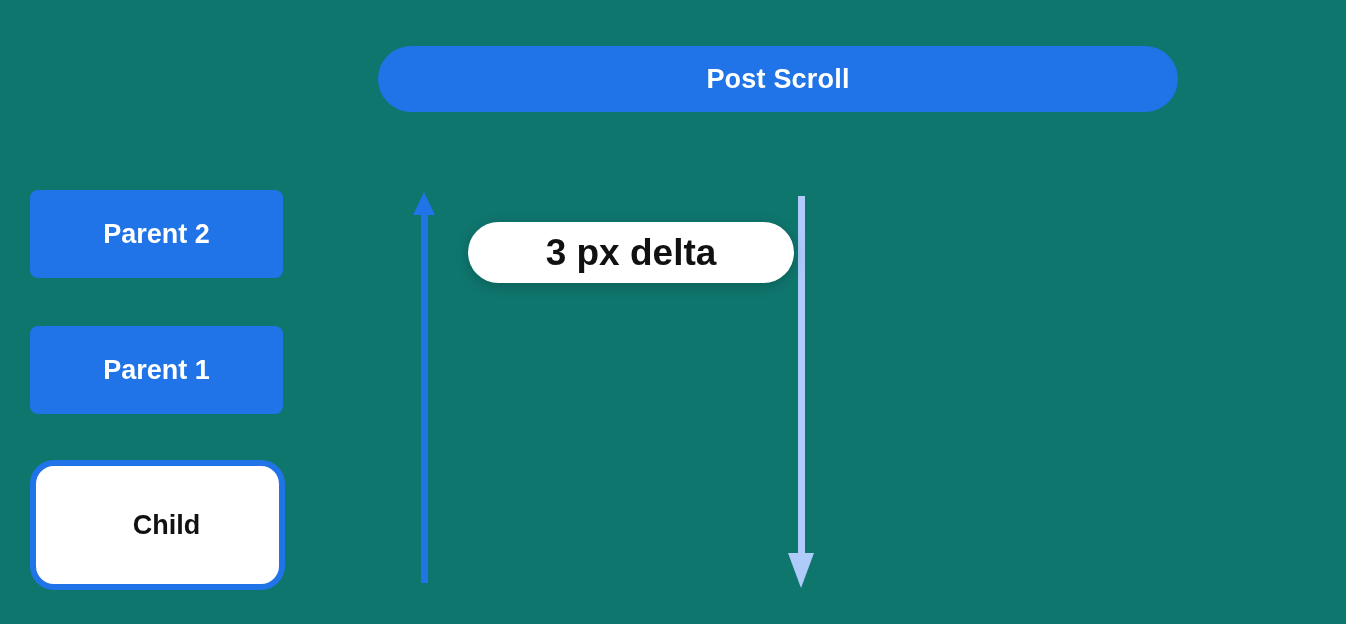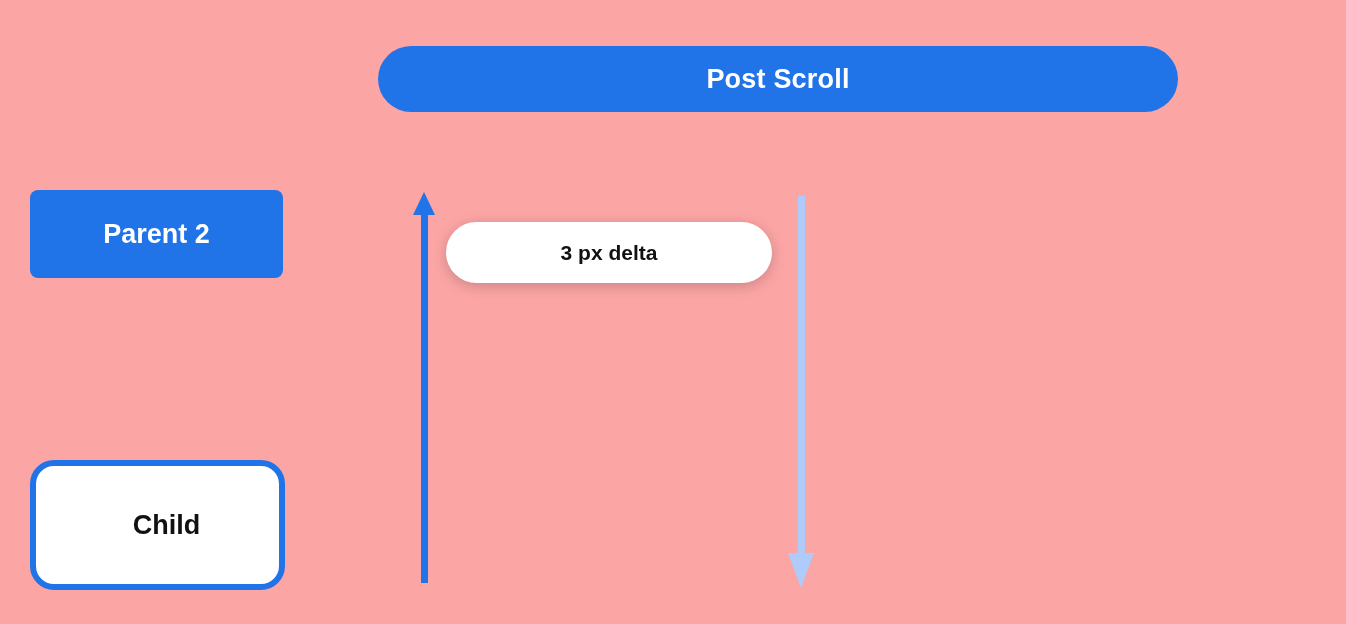--- a/index.html
+++ b/index.html
@@ -1,20 +1,20 @@
 <!DOCTYPE html>
 <html style="--primary-blue: #2173e8; --light-blue: #aecbfa; --background: #ffffff; --text-on-blue: #ffffff; --text-dark: #111111;"><head>
 <meta charset="utf-8">
 <style>
   html, body { margin: 0; padding: 0; background: #ffffff; }
   .canvas {
     position: relative;
     width: 1346px;
     height: 624px;
-    background: #fca5a5;
+    background: #0f766e;
     font-family: "Liberation Sans", sans-serif;
     overflow: hidden;
   }
 
   
   .header-pill {
     position: absolute;
     left: 378px; top: 46px;
     width: 800px; height: 66px;
     background: var(--primary-blue);
@@ -79,28 +79,28 @@
   .down-arrow .head {
     left: 788px; top: 553px;
     border-left: 13px solid transparent;
     border-right: 13px solid transparent;
     border-top: 35px solid var(--light-blue);
   }
 
   
   .delta-pill {
     position: absolute;
-    left: 446px; top: 222px;
+    left: 468px; top: 222px;
     width: 326px; height: 61px;
     background: #ffffff;
     border-radius: 31px;
     box-shadow: 0 3px 14px rgba(0,0,0,0.20);
     display: flex; align-items: center; justify-content: center;
     color: #111111;
-    font-size: 21px;
+    font-size: 37px;
     font-weight: 600;
   }
   .dispatch-pill {
     position: absolute;
     left: 446px; top: 497px;
     width: 328px; height: 63px;
     background: var(--primary-blue);
     border-radius: 32px;
     display: flex; align-items: center; justify-content: center;
     color: #ffffff;
@@ -114,20 +114,23 @@
 <div class="canvas">
 
   <div class="header-pill">
     <span>Post Scroll</span>
   </div>
 
   <div class="node filled node-parent2">
     <span>Parent 2</span>
   </div>
 
+  <div class="node filled node-parent1">
+    <span>Parent 1</span>
+  </div>
 
   <div class="node outlined node-child">
     <span>Child</span>
   </div>
 
   <div class="arrow up-arrow">
     <div class="head"></div>
     <div class="shaft"></div>
   </div>
 

